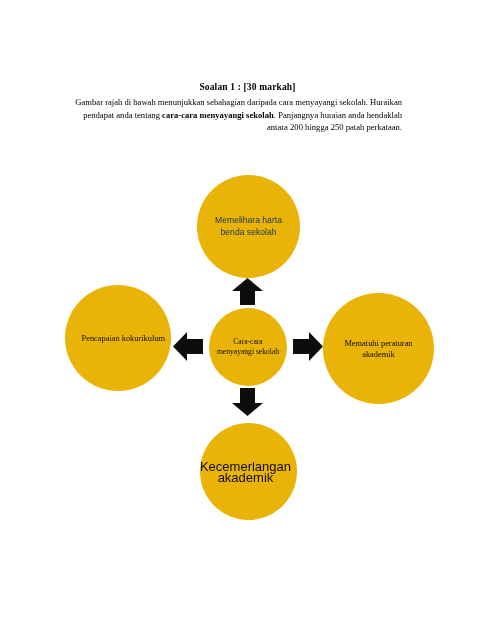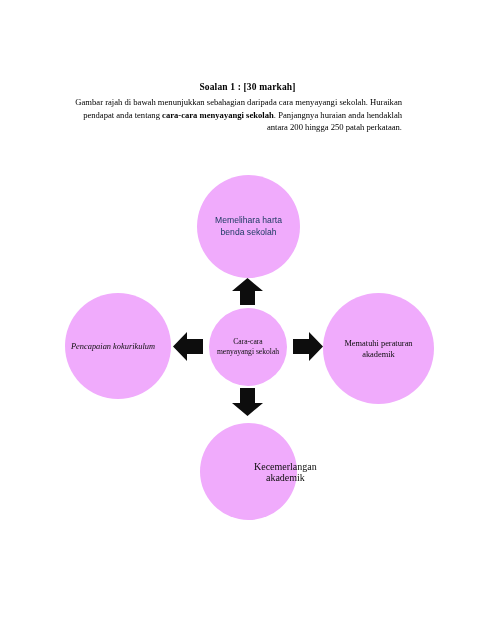--- a/index.html
+++ b/index.html
@@ -49,24 +49,24 @@
     position: absolute;
     top: 165px;
     left: 55px;
     width: 390px;
     height: 370px;
   }
 
   .node {
     position: absolute;
     border-radius: 50%;
-    background: #f0abfc;
+    background: #eab308;
     display: flex;
     align-items: center;
-    justify-content: flex-start;
+    justify-content: flex-end;
     text-align: center;
     box-sizing: border-box;
   }
   .node-label {
     display: block;
     color: #0d0d0d;
     padding: 0 6px;
   }
 
   
@@ -78,24 +78,23 @@
   }
   .node-top .node-label {
     font-family: "Liberation Sans", sans-serif;
     font-size: 8.6px;
     line-height: 11.5px;
     color: #17375e;
   }
 
   .node-left {
     left: 10px;
-    top: 128px;
+    top: 120px;
     width: 106px;
     height: 106px;
-    font-style: italic;
   }
   .node-left .node-label {
     font-family: "Liberation Serif", serif;
     font-size: 8.4px;
     line-height: 11px;
   }
 
   .node-right {
     left: 268px;
     top: 128px;
@@ -120,22 +119,22 @@
     line-height: 10px;
   }
 
   .node-bottom {
     left: 145px;
     top: 258px;
     width: 97px;
     height: 97px;
   }
   .node-bottom .node-label {
-    font-family: Liberation Serif, serif;
-    font-size: 10px;
+    font-family: Liberation Sans, sans-serif;
+    font-size: 13px;
     line-height: 11px;
     margin-left: 48px;
   }
 
   
   .arrow {
     position: absolute;
     fill: #0d0d0d;
   }
   .arrow-up {

